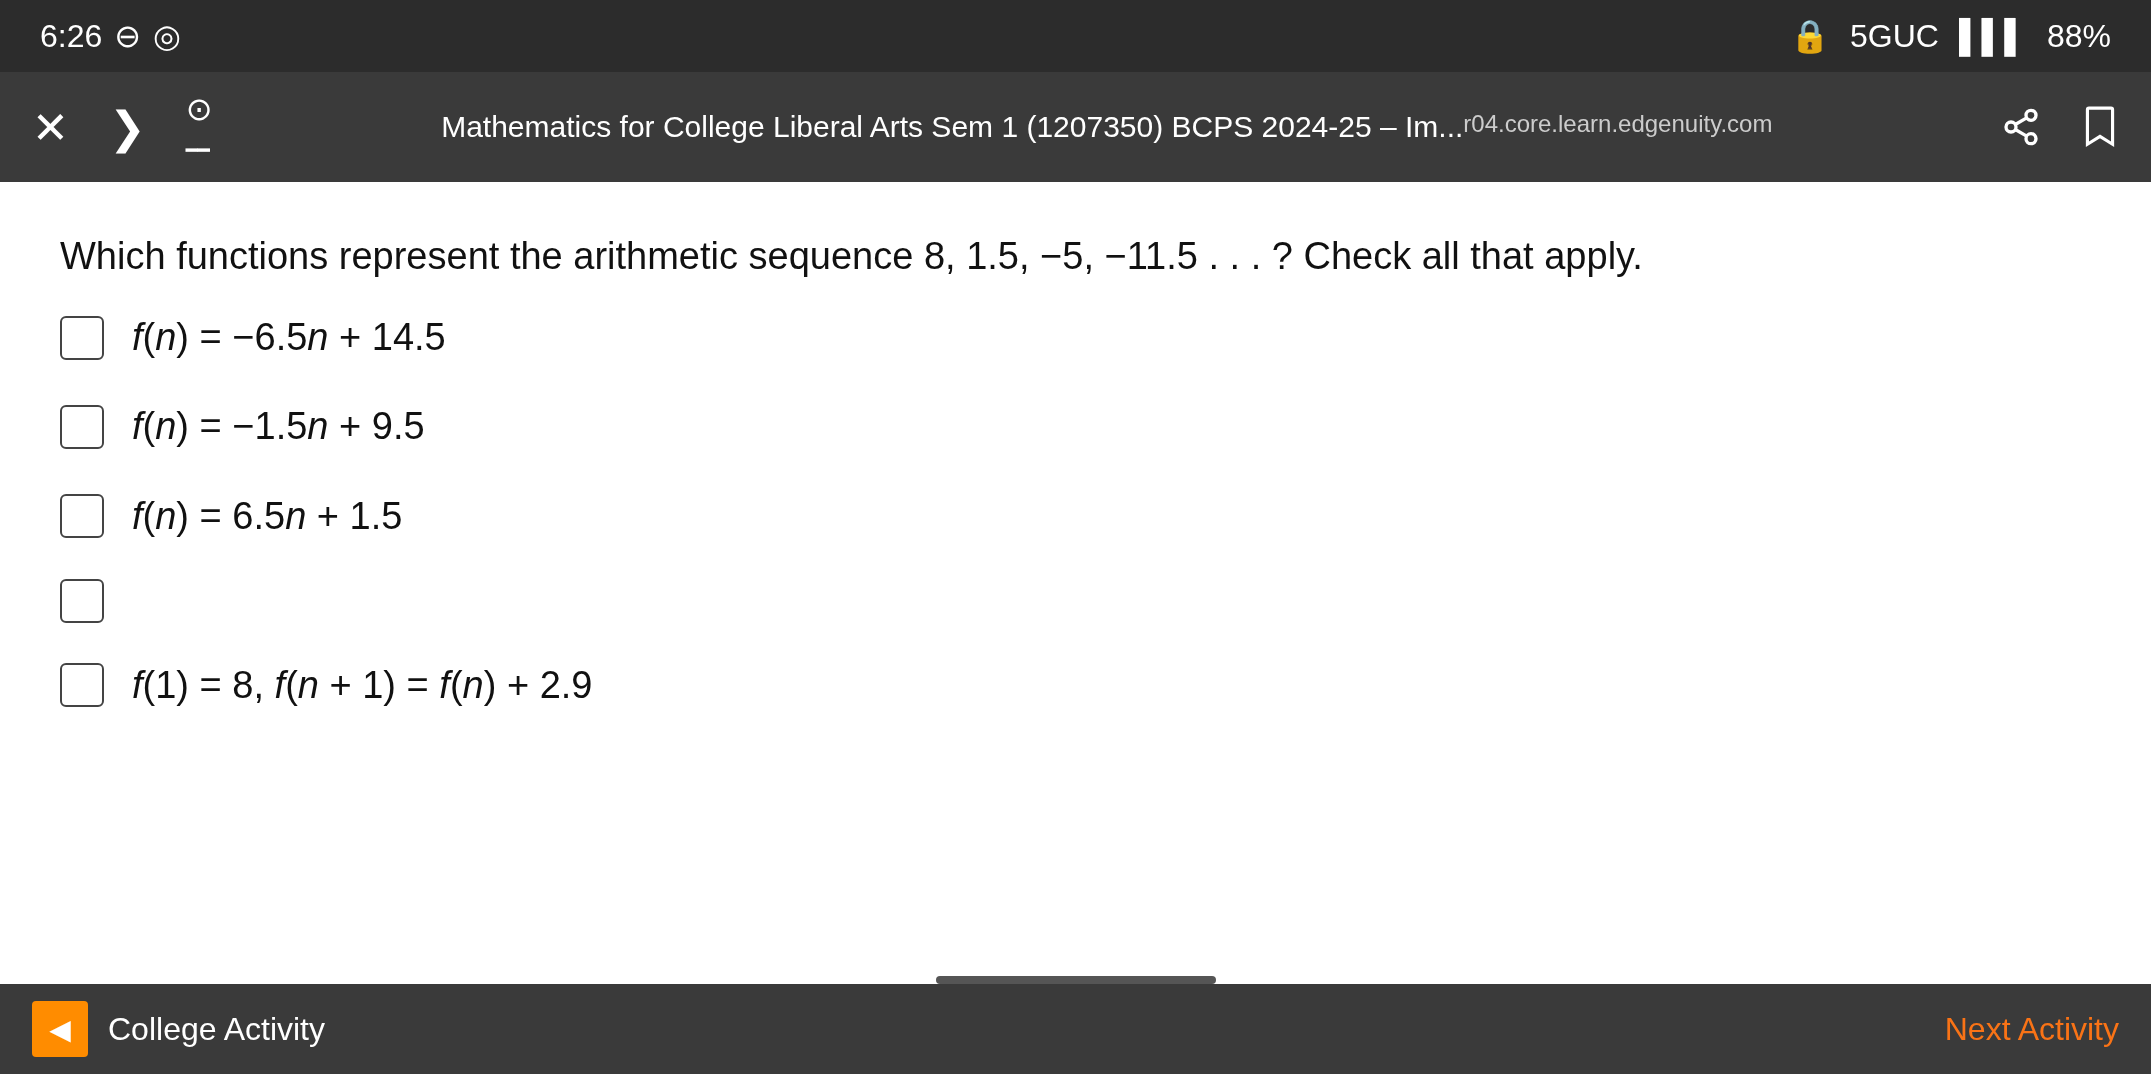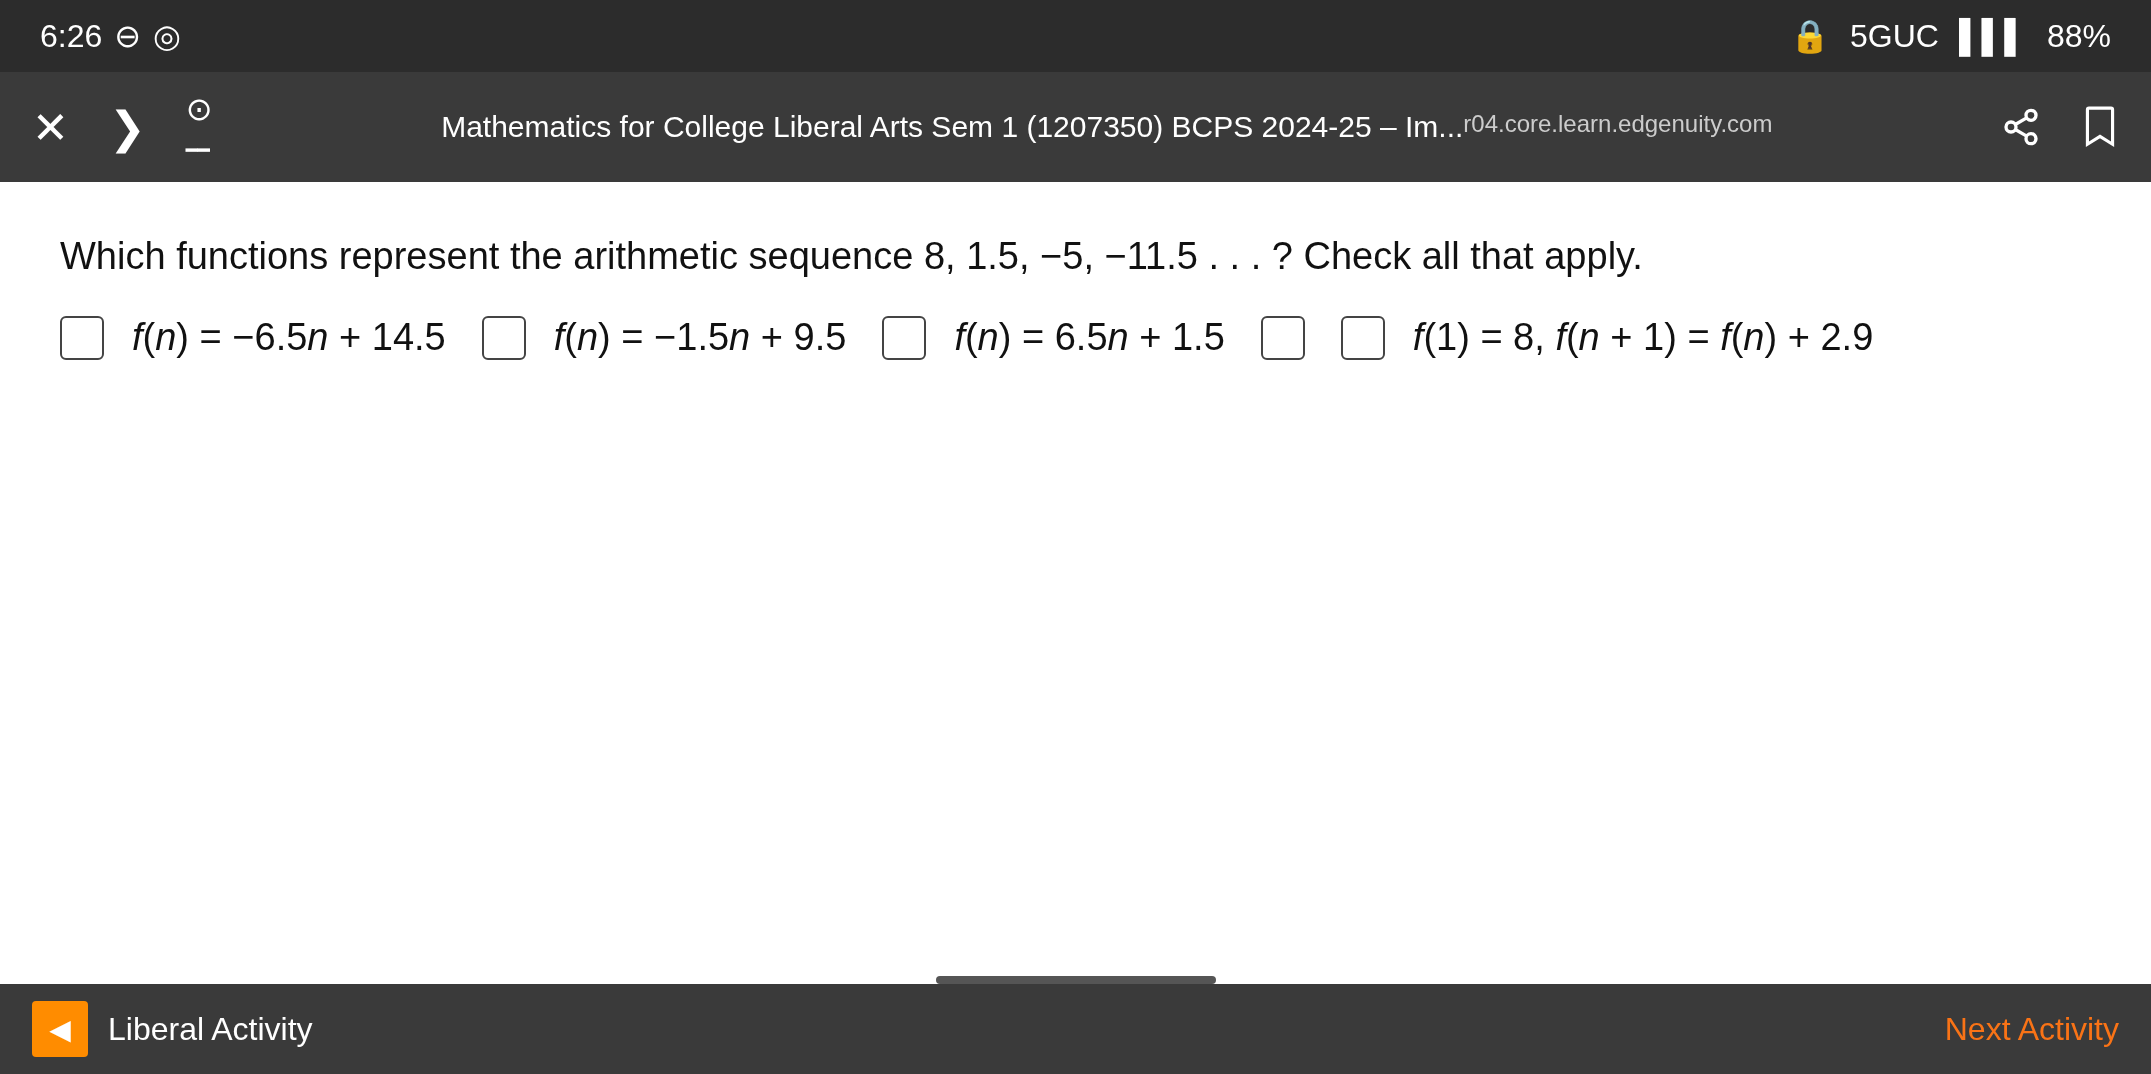--- a/index.html
+++ b/index.html
@@ -99,21 +99,21 @@
     .question-text {
       font-size: 38px;
       color: #111111;
       margin-bottom: 28px;
       line-height: 1.4;
     }
 
     .options-list {
       list-style: none;
       display: flex;
-      flex-direction: row;
+      flex-direction: column;
       gap: 36px;
     }
 
     .option-item {
       display: flex;
       align-items: center;
       gap: 28px;
       font-size: 38px;
       color: #111111;
     }
@@ -284,18 +284,18 @@
       </span>
     </li>
   </ul>
 </div>
 
 <div class="scroll-indicator"></div>
 
 <div class="bottom-bar">
   <div class="bottom-bar-left">
     <div class="prev-arrow">◀</div>
-    <span class="prev-label">Liberal Activity</span>
+    <span class="prev-label">College Activity</span>
   </div>
   <div>
     <span class="next-label">Next Activity</span>
   </div>
 </div>
 
 </body></html>

